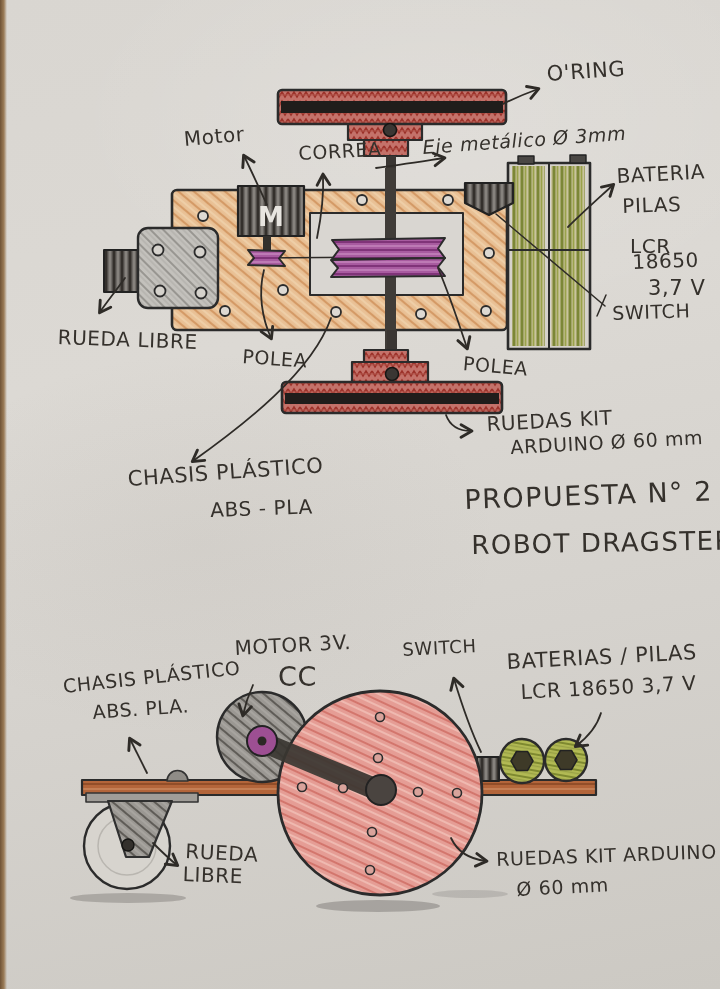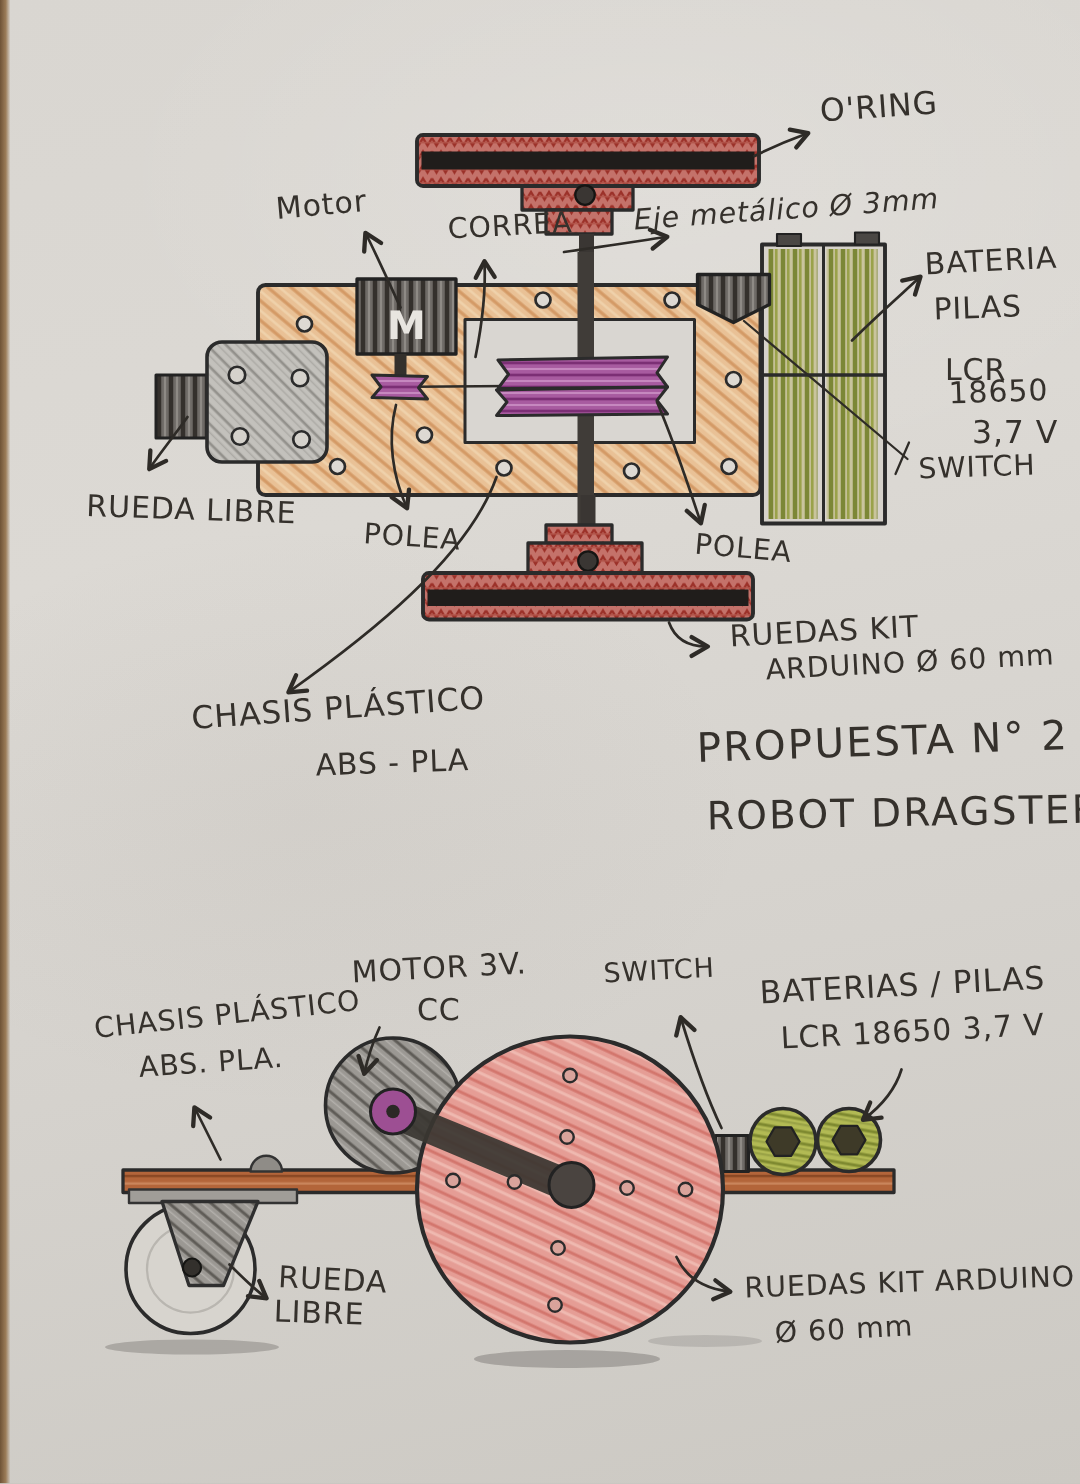--- a/index.html
+++ b/index.html
@@ -259,21 +259,21 @@
   <div class="hw" style="left:510px; top:438px; font-size:19px; transform:rotate(-3deg);">ARDUINO Ø 60 mm</div>
   <div class="hw" style="left:127px; top:469px; font-size:21px; transform:rotate(-4deg);">CHASIS PLÁSTICO</div>
   <div class="hw" style="left:210px; top:500px; font-size:20px; transform:rotate(-2deg);">ABS - PLA</div>
 
   <div class="hw big" style="left:464px; top:486px; font-size:27px; transform:rotate(-2deg);">PROPUESTA N° 2</div>
   <div class="hw big" style="left:471px; top:532px; font-size:26px; transform:rotate(-1deg);">ROBOT DRAGSTER</div>
 
   <div class="hw" style="left:62px; top:677px; font-size:19px; transform:rotate(-6deg);">CHASIS PLÁSTICO</div>
   <div class="hw" style="left:92px; top:703px; font-size:19px; transform:rotate(-4deg);">ABS. PLA.</div>
   <div class="hw" style="left:234px; top:638px; font-size:20px; transform:rotate(-3deg);">MOTOR 3V.</div>
-  <div class="hw" style="left:278px; top:663px; font-size:20px;">CC</div>
+  <div class="hw" style="left:278px; top:663px; font-size:27px;">CC</div>
   <div class="hw" style="left:402px; top:641px; font-size:18px; transform:rotate(-3deg);">SWITCH</div>
   <div class="hw" style="left:506px; top:652px; font-size:21px; transform:rotate(-3deg);">BATERIAS / PILAS</div>
   <div class="hw" style="left:520px; top:682px; font-size:20px; transform:rotate(-3deg);">LCR 18650 3,7 V</div>
   <div class="hw" style="left:186px; top:841px; font-size:20px; transform:rotate(3deg);">RUEDA</div>
   <div class="hw" style="left:183px; top:864px; font-size:20px; transform:rotate(2deg);">LIBRE</div>
   <div class="hw" style="left:496px; top:850px; font-size:19px; transform:rotate(-2deg);">RUEDAS KIT ARDUINO</div>
   <div class="hw" style="left:516px; top:880px; font-size:19px; transform:rotate(-3deg);">Ø 60 mm</div>
 </div>
 
 </body></html>

